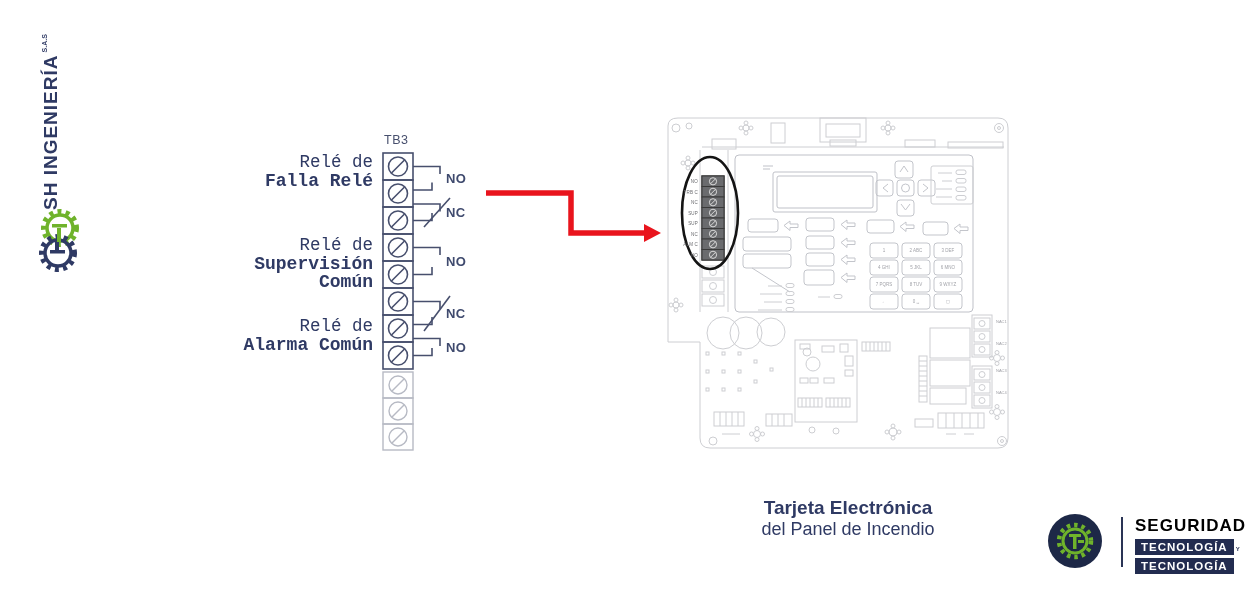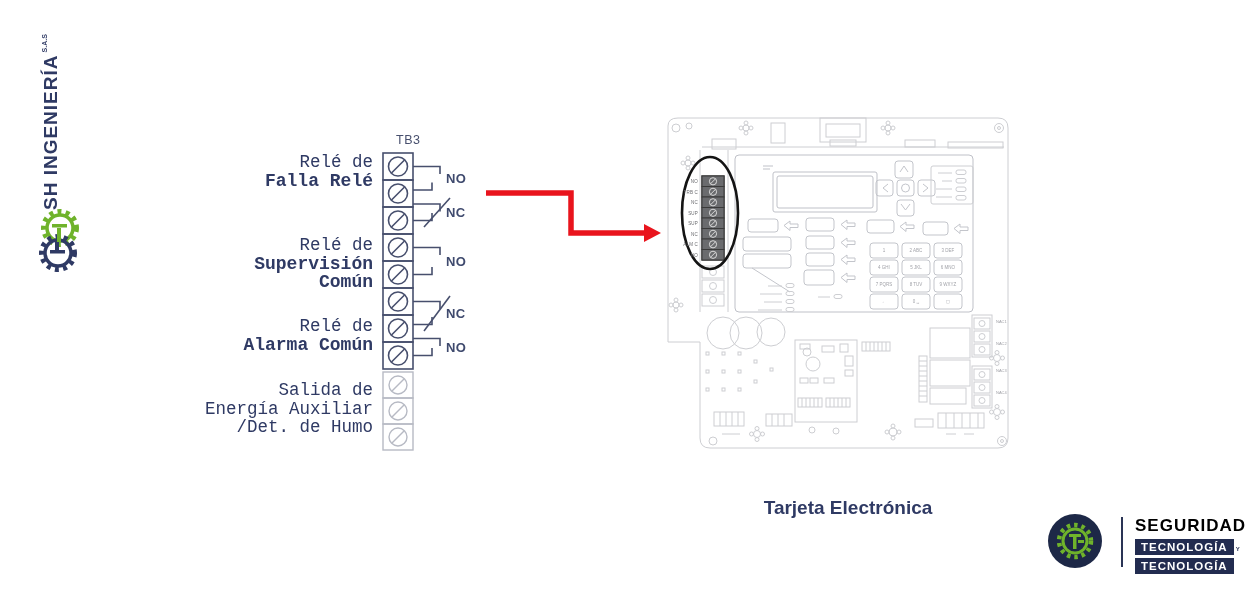--- a/index.html
+++ b/index.html
@@ -12,21 +12,21 @@
   .vtext{position:absolute;left:0;top:178px;width:178px;height:40px;
          transform-origin:top left;transform:rotate(-90deg);
          color:#2f3a64;font-weight:bold;font-size:19px;letter-spacing:1px;white-space:nowrap;}
   .vtext .sas{font-size:7px;letter-spacing:0;vertical-align:10px;margin-left:2px;font-weight:bold;}
 
   
   .relay-label{position:absolute;right:877px;text-align:right;color:#2f3a64;
                font-size:17.5px;line-height:18.5px;white-space:nowrap;font-family:Liberation Mono, monospace;}
   .relay-label span{display:block;}
   .relay-label .bold{font-weight:bold;font-size:18px;}
-  .tb3-title{position:absolute;left:384px;top:133px;font-size:12.5px;color:#474f6d;letter-spacing:.5px;margin-left:12px;}
+  .tb3-title{position:absolute;left:384px;top:133px;font-size:12.5px;color:#474f6d;letter-spacing:.5px;}
   .contact-label{position:absolute;left:446px;font-size:13px;font-weight:600;color:#3f4a6e;letter-spacing:.3px;}
 
   
   .pcb-term{position:absolute;left:660px;width:38px;text-align:right;
             font-size:4.5px;line-height:5px;color:#68696d;letter-spacing:.2px;}
   .key-label{position:absolute;width:28px;text-align:center;font-size:4.5px;line-height:7px;color:#a2a3a9;}
   .nac-label{position:absolute;left:996px;font-size:4px;line-height:5px;color:#a0a1a7;}
 
   
   .caption{position:absolute;left:737px;top:459px;width:222px;text-align:center;color:#2f3a64;margin-top:38px;}
@@ -455,25 +455,20 @@
   </div>
   <div class="relay-label" style="top:236px">
     <span>Relé de</span>
     <span class="bold">Supervisión</span>
     <span class="bold">Común</span>
   </div>
   <div class="relay-label" style="top:317px">
     <span>Relé de</span>
     <span class="bold">Alarma Común</span>
   </div>
-  <div class="relay-label" style="top:381px">
-    <span>Salida de</span>
-    <span>Energía Auxiliar</span>
-    <span>/Det. de Humo</span>
-  </div>
 
   <span class="contact-label" style="top:171px">NO</span>
   <span class="contact-label" style="top:205px">NC</span>
   <span class="contact-label" style="top:254px">NO</span>
   <span class="contact-label" style="top:306px">NC</span>
   <span class="contact-label" style="top:340px">NO</span>
 
   <span class="pcb-term" style="top:179px">NO</span>
   <span class="pcb-term" style="top:189.5px">TRB C</span>
   <span class="pcb-term" style="top:200px">NC</span>
@@ -496,20 +491,21 @@
   <span class="key-label" style="left:902px;top:298px">0 ␣</span>
   <span class="key-label" style="left:934px;top:298px">▢</span>
 
   <span class="nac-label" style="top:319px">NAC1</span>
   <span class="nac-label" style="top:341px">NAC2</span>
   <span class="nac-label" style="top:368px">NAC3</span>
   <span class="nac-label" style="top:390px">NAC4</span>
 
   <div class="caption">
     <span class="c1">Tarjeta Electrónica</span>
+    <span class="c2">del Panel de Incendio</span>
   </div>
 
   <div class="divider"></div>
   <div class="brand-col">
     <div class="seg-line">
       <span class="seg">SEGURIDAD</span>
       <span class="con">CON</span>
     </div>
     <div>
       <span class="badge">TECNOLOGÍA</span><span class="ybit">Y</span>

